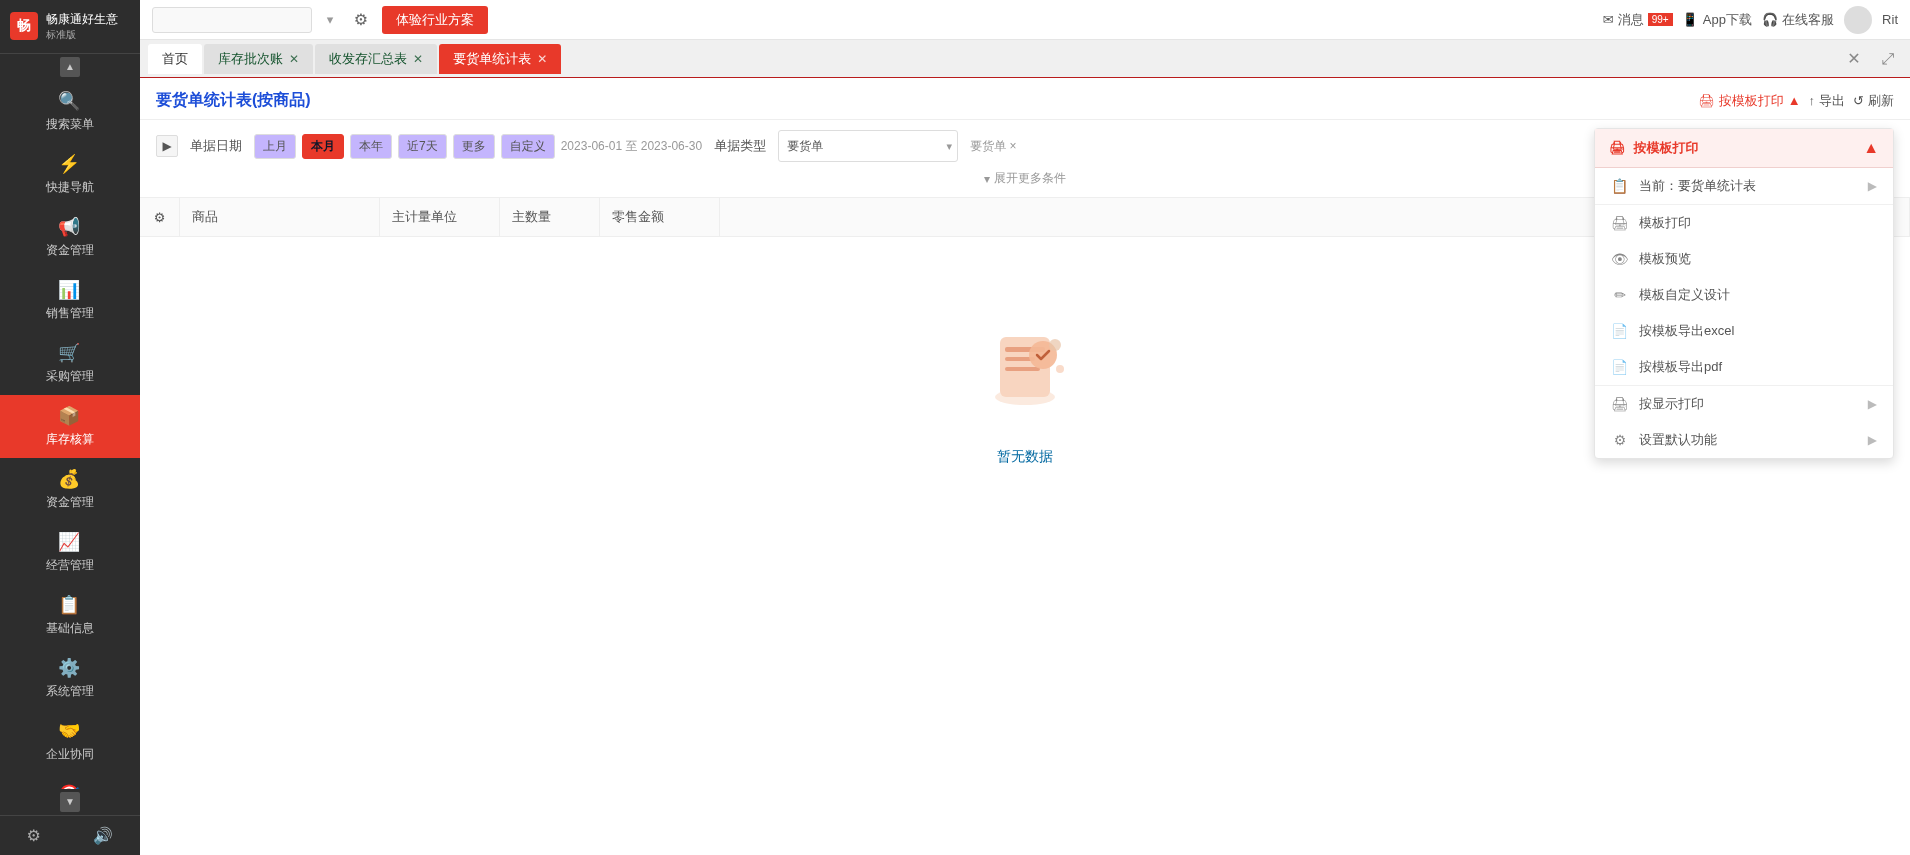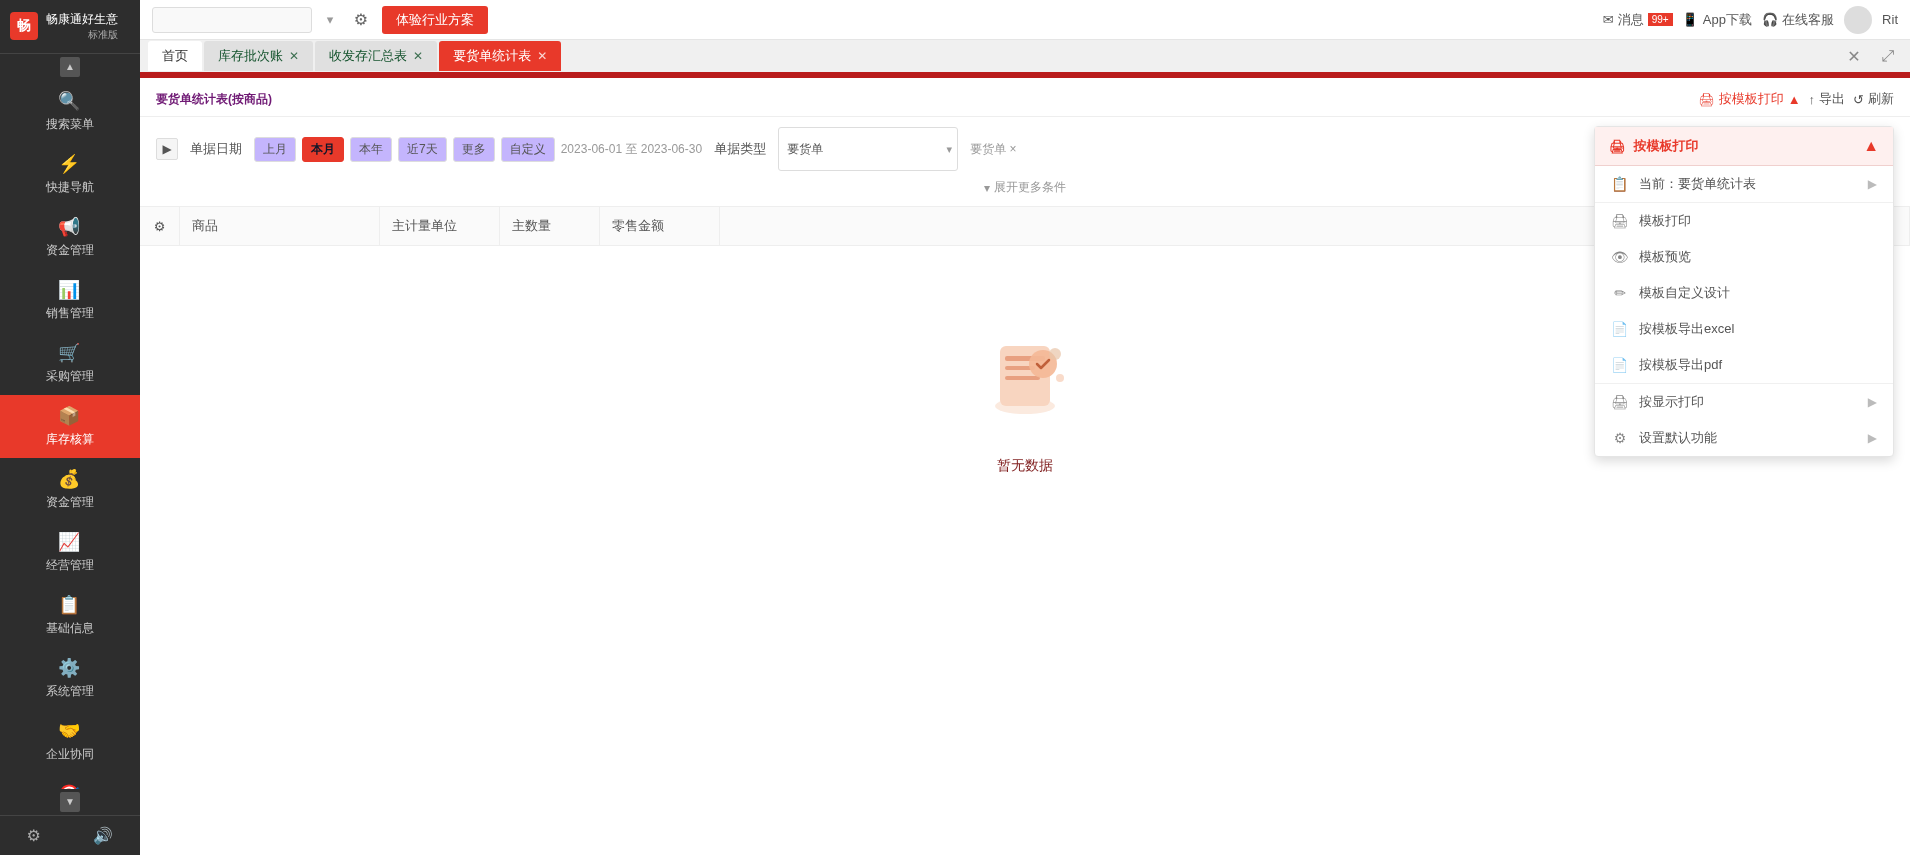--- a/index.html
+++ b/index.html
@@ -2,21 +2,21 @@
 <html><head>
   <meta charset="utf-8">
   <style>
     * { margin: 0; padding: 0; box-sizing: border-box; }
     body { font-family: 'Microsoft YaHei', Arial, sans-serif; font-size: 13px; background: #f5f5f5; color: #333; width: 1910px; height: 855px; overflow: hidden; display: flex; }
 
     
     .sidebar { width: 140px; background: #2d2d2d; color: #ccc; display: flex; flex-direction: column; height: 855px; flex-shrink: 0; }
     .sidebar-logo { padding: 12px 10px; display: flex; align-items: center; gap: 8px; border-bottom: 1px solid #444; }
     .sidebar-logo-icon { width: 28px; height: 28px; background: #e8392a; border-radius: 4px; display: flex; align-items: center; justify-content: center; color: white; font-size: 14px; font-weight: bold; flex-shrink: 0; }
-    .sidebar-logo-text { font-size: 12px; color: #fff; line-height: 1.3; text-align: right; }
+    .sidebar-logo-text { font-size: 12px; color: #fff; line-height: 1.3; }
     .sidebar-logo-text .sub { font-size: 10px; color: #aaa; }
     .sidebar-scroll { flex: 1; overflow-y: auto; }
     .sidebar-scroll::-webkit-scrollbar { width: 4px; }
     .sidebar-scroll::-webkit-scrollbar-thumb { background: #555; }
     .sidebar-item { display: flex; flex-direction: column; align-items: center; padding: 10px 0; cursor: pointer; color: #ccc; font-size: 12px; gap: 4px; }
     .sidebar-item.active { background: #e8392a; color: #fff; }
     .sidebar-item .icon { font-size: 18px; }
     .sidebar-bottom { padding: 10px 0; border-top: 1px solid #444; display: flex; justify-content: space-around; }
     .sidebar-bottom-icon { color: #aaa; font-size: 16px; cursor: pointer; }
 
@@ -31,64 +31,64 @@
     .topbar-trial-btn { background: #e8392a; color: white; border: none; border-radius: 3px; padding: 5px 14px; font-size: 13px; cursor: pointer; }
     .topbar-spacer { flex: 1; }
     .topbar-msg { display: flex; align-items: center; gap: 4px; color: #555; font-size: 13px; cursor: pointer; position: relative; }
     .badge { background: #e8392a; color: white; font-size: 10px; border-radius: 0; padding: 1px 4px; min-width: 16px; text-align: center; }
     .topbar-app { display: flex; align-items: center; gap: 4px; color: #555; font-size: 13px; cursor: pointer; }
     .topbar-service { display: flex; align-items: center; gap: 4px; color: #555; font-size: 13px; cursor: pointer; }
     .topbar-avatar { width: 28px; height: 28px; background: #ddd; border-radius: 50%; }
     .topbar-username { color: #555; font-size: 13px; cursor: pointer; }
 
     
-    .tabbar { height: 38px; background: #f0f0f0; display: flex; align-items: center; padding: 0 8px; border-bottom: 6px solid #b91c1c; gap: 2px; }
+    .tabbar { height: 38px; background: #f0f0f0; display: flex; align-items: center; padding: 0 8px; border-bottom: 1px solid #b91c1c; gap: 2px; }
     .tab { display: flex; align-items: center; height: 30px; padding: 0 14px; background: #e0e0e0; border-radius: 3px 3px 0 0; font-size: 13px; color: #14532d; cursor: pointer; gap: 6px; }
     .tab.active { background: #e8392a; color: white; align-items: center; }
     .tab .close-btn { font-size: 12px; color: inherit; cursor: pointer; opacity: 0.8; }
     .tab.home { background: #fff; color: #333; }
 
     
     .page-header { padding: 12px 16px 8px; background: #fff; border-bottom: 1px solid #eee; display: flex; align-items: center; justify-content: space-between; }
-    .page-title { font-size: 12px; font-weight: bold; color: #701a75; }
+    .page-title { font-size: 16px; font-weight: bold; color: #1d4ed8; }
     .page-actions { display: flex; align-items: center; gap: 8px; position: relative; }
     .btn-template-print { display: flex; align-items: center; gap: 4px; color: #e8392a; border: none; background: transparent; cursor: pointer; font-size: 13px; }
     .btn-export { display: flex; align-items: center; gap: 4px; color: #555; border: none; background: transparent; cursor: pointer; font-size: 13px; }
     .btn-refresh { display: flex; align-items: center; gap: 4px; color: #555; border: none; background: transparent; cursor: pointer; font-size: 13px; }
 
     
     .filter-bar { background: #fff; padding: 10px 16px; border-bottom: 1px solid #eee; }
     .filter-row { display: flex; align-items: center; gap: 12px; flex-wrap: wrap; }
     .filter-label { font-size: 13px; color: #555; white-space: nowrap; }
     .expand-toggle { display: flex; align-items: center; gap: 4px; color: #999; font-size: 12px; cursor: pointer; margin: 8px auto 0; width: fit-content; }
 
     .date-filter { display: flex; align-items: center; gap: 6px; }
     .date-btn { padding: 3px 8px; border: 1px solid #ddd; border-radius: 3px; font-size: 12px; color: #555; cursor: pointer; background: #c4b5fd; }
     .date-btn.active { background: #e8392a; color: #0f172a; border-color: #e8392a; font-weight: bold; }
     .date-range-text { font-size: 12px; color: #999; }
 
-    .select-dropdown { height: 44px; border: 1px solid #ddd; border-radius: 3px; padding: 0 24px 0 8px; font-size: 12px; color: #555; background: #fff; cursor: pointer; min-width: 180px; appearance: none; }
+    .select-dropdown { height: 32px; border: 1px solid #ddd; border-radius: 3px; padding: 0 24px 0 8px; font-size: 12px; color: #555; background: #fff; cursor: pointer; min-width: 180px; appearance: none; }
     .select-wrap { position: relative; display: inline-flex; align-items: center; }
     .select-wrap::after { content: '▾'; position: absolute; right: 6px; color: #999; pointer-events: none; font-size: 11px; }
 
     .arrow-btn { width: 22px; height: 22px; background: #f5f5f5; border: 1px solid #ddd; border-radius: 2px; display: flex; align-items: center; justify-content: center; font-size: 12px; cursor: pointer; color: #555; }
 
     .btn-query { background: #e8392a; color: white; border: none; border-radius: 3px; padding: 5px 20px; font-size: 13px; cursor: pointer; }
     .btn-setting { background: white; color: #555; border: 1px solid #ddd; border-radius: 3px; padding: 5px 14px; font-size: 13px; cursor: pointer; }
 
     
     .table-area { flex: 1; background: #fff; overflow: auto; }
     .table-header { display: grid; grid-template-columns: 40px 200px 120px 100px 120px 1fr; border-bottom: 1px solid #eee; background: #fafafa; }
     .table-th { padding: 10px 12px; font-size: 13px; color: #555; font-weight: normal; border-right: 1px solid #eee; }
     .table-th:first-child { display: flex; align-items: center; justify-content: center; }
 
     
     .empty-state { display: flex; flex-direction: column; align-items: center; justify-content: center; padding: 80px 0; }
     .empty-icon { font-size: 80px; margin-bottom: 12px; }
-    .empty-text { color: #7f1d1d; font-size: 14px; }
+    .empty-text { color: #0369a1; font-size: 14px; }
 
     
     .dropdown-menu { position: absolute; top: 36px; right: 0; width: 300px; background: white; border: 1px solid #e5e5e5; border-radius: 4px; box-shadow: 0 4px 12px rgba(0,0,0,0.15); z-index: 1000; }
     .dropdown-header { display: flex; align-items: center; justify-content: space-between; padding: 10px 14px; background: #fef0ef; border-bottom: 1px solid #f0d0ce; cursor: pointer; }
     .dropdown-header-left { display: flex; align-items: center; gap: 8px; color: #e8392a; font-size: 13px; font-weight: bold; }
     .dropdown-header-right { color: #e8392a; font-size: 16px; }
     .dropdown-item { display: flex; align-items: center; gap: 10px; padding: 9px 16px; cursor: pointer; color: #555; font-size: 13px; }
     .dropdown-item .item-icon { color: #888; font-size: 14px; width: 18px; text-align: center; }
     .dropdown-sub { display: flex; align-items: center; justify-content: space-between; padding: 9px 16px; cursor: pointer; color: #555; font-size: 13px; }
     .dropdown-sub-left { display: flex; align-items: center; gap: 10px; }

